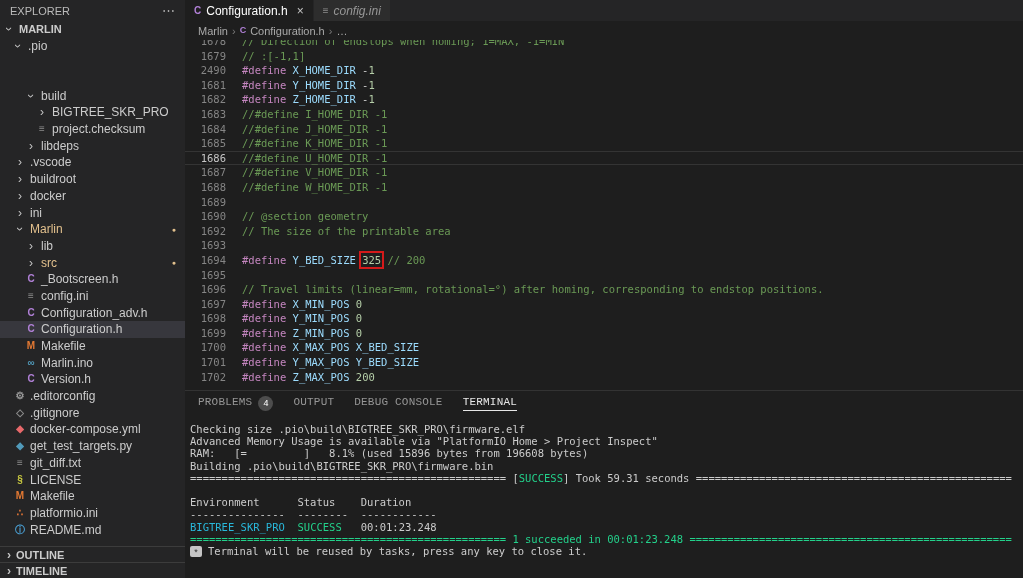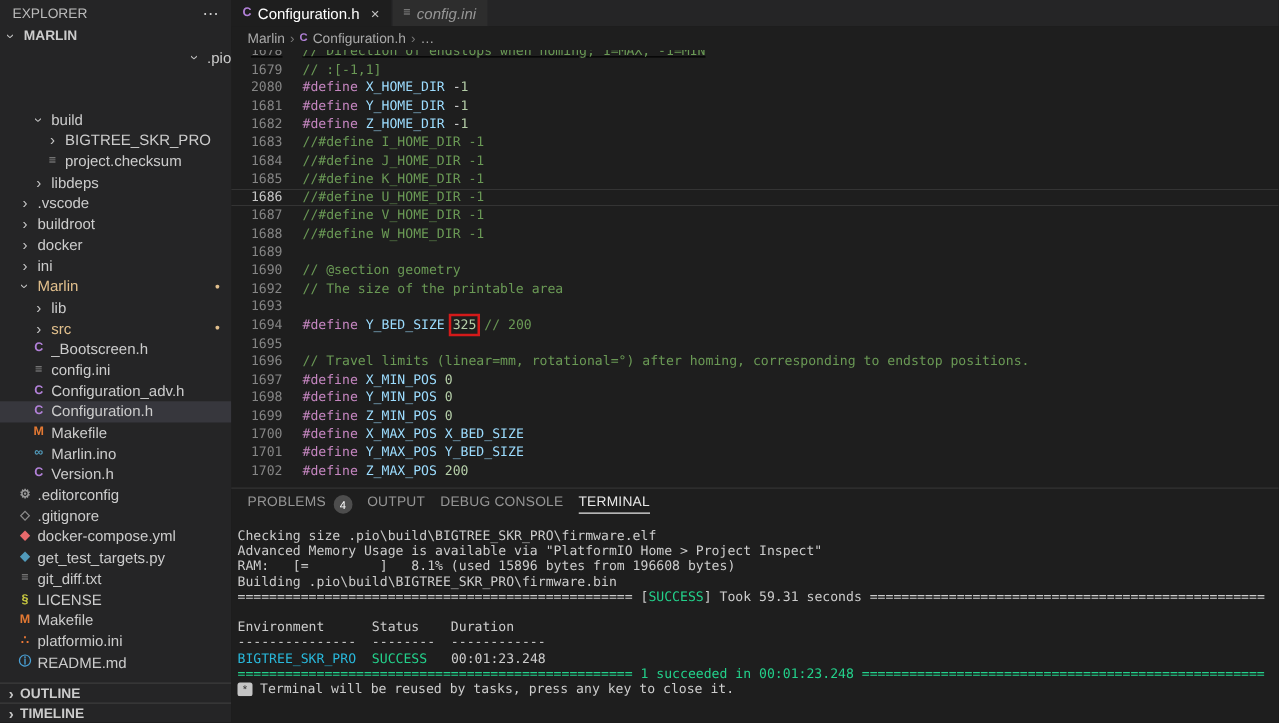--- a/index.html
+++ b/index.html
@@ -31,35 +31,35 @@
   .tab.preview .tab-label{font-style:italic;}
   .tab-icon{font-size:10px;font-weight:bold;margin-right:5px;line-height:1;}
   .tab-close{margin-left:9px;color:#c5c5c5;font-size:12px;line-height:1;cursor:pointer;}
   #breadcrumb{height:19px;display:flex;align-items:center;padding-left:13px;font-size:11px;color:#a9a9a9;background:#1e1e1e;flex:none;}
   .bc-item{display:flex;align-items:center;cursor:pointer;}
   .bc-sep{margin:0 4px;color:#7a7a7a;}
   .bc-icon{font-size:9px;font-weight:bold;margin-right:4px;line-height:1;}
 
   #code{height:350px;overflow:hidden;font-family:"DejaVu Sans Mono",monospace;font-size:10.5px;flex:none;}
   .cl{display:flex;height:14.6px;line-height:14.6px;white-space:pre;}
-  .cl.clip{margin-top:-6px;text-decoration:underline;}
+  .cl.clip{margin-top:-6px;}
   .cl.cur{box-shadow:inset 0 1px 0 #343434, inset 0 -1px 0 #343434;}
   .gut{width:41px;flex:none;text-align:right;color:#858585;}
   .cl.cur .gut{color:#c6c6c6;text-align:right;}
   .ct{padding-left:16px;}
   .tk-comment{color:#6a9955;}
   .tk-keyword{color:#c586c0;}
   .tk-ident{color:#9cdcfe;}
   .tk-number{color:#b5cea8;}
   .tk-fg{color:#d4d4d4;}
   .rbox{outline:2px solid #d41a1a;outline-offset:1px;}
 
   
   #panel{border-top:1px solid #333333;background:#1e1e1e;flex:1;overflow:hidden;}
-  #panel-tabs{height:25px;display:flex;align-items:center;padding-left:13px;gap:12px;}
+  #panel-tabs{height:25px;display:flex;align-items:center;padding-left:13px;gap:20px;font-family:Liberation Mono, monospace;}
   .ptab{display:flex;align-items:center;gap:6px;font-size:11px;color:#969696;height:100%;cursor:pointer;}
   .ptab .pl{padding-bottom:2px;border-bottom:1px solid transparent;letter-spacing:.2px;}
   .ptab.active{color:#e7e7e7;}
   .ptab.active .pl{border-bottom:1px solid #e7e7e7;}
   .badge{background:#4d4d4d;color:#ffffff;border-radius:50%;width:15px;height:15px;font-size:9px;display:flex;align-items:center;justify-content:center;}
   #terminal{padding:7px 0 0 5px;font-family:"DejaVu Sans Mono",monospace;font-size:10.5px;line-height:12.2px;color:#cccccc;overflow:hidden;}
   .tline{white-space:pre;height:12.2px;}
   .ts-fg{color:#cccccc;}
   .ts-green{color:#23d18b;}
   .ts-cyan{color:#29b8db;}
@@ -73,21 +73,21 @@
   <aside id="sidebar">
     <div class="sb-header">
       <span>EXPLORER</span>
       <span class="sb-more">⋯</span>
     </div>
     <div id="tree">
         <div class="trow root" style="padding-left: 2px;">
           <span class="chev down">›</span>
           <span class="tl">MARLIN</span>
         </div>
-        <div class="trow" style="padding-left: 11px; justify-content: flex-end;">
+        <div class="trow" style="padding-left: 11px;">
           <span class="chev down">›</span>
           <span class="tl">.pio</span>
         </div>
         <div class="trow" style="padding-left: 24px; margin-top: 33px;">
           <span class="chev down">›</span>
           <span class="tl">build</span>
         </div>
         <div class="trow" style="padding-left: 35px;">
           <span class="chev">›</span>
           <span class="tl">BIGTREE_SKR_PRO</span>
@@ -229,21 +229,21 @@
           <span>Configuration.h</span>
         </span>
         <span class="bc-sep">›</span>
         <span class="bc-item">
           <span>…</span>
         </span>
       </div>
     <div id="code">
         <div class="cl clip"><span class="gut">1678</span><span class="ct"><span class="tk-comment">// Direction of endstops when homing; 1=MAX, -1=MIN</span></span></div>
         <div class="cl"><span class="gut">1679</span><span class="ct"><span class="tk-comment">// :[-1,1]</span></span></div>
-        <div class="cl"><span class="gut">2080</span><span class="ct"><span class="tk-keyword">#define </span><span class="tk-ident">X_HOME_DIR</span><span class="tk-fg"> -</span><span class="tk-number">1</span></span></div>
+        <div class="cl"><span class="gut">2490</span><span class="ct"><span class="tk-keyword">#define </span><span class="tk-ident">X_HOME_DIR</span><span class="tk-fg"> -</span><span class="tk-number">1</span></span></div>
         <div class="cl"><span class="gut">1681</span><span class="ct"><span class="tk-keyword">#define </span><span class="tk-ident">Y_HOME_DIR</span><span class="tk-fg"> -</span><span class="tk-number">1</span></span></div>
         <div class="cl"><span class="gut">1682</span><span class="ct"><span class="tk-keyword">#define </span><span class="tk-ident">Z_HOME_DIR</span><span class="tk-fg"> -</span><span class="tk-number">1</span></span></div>
         <div class="cl"><span class="gut">1683</span><span class="ct"><span class="tk-comment">//#define I_HOME_DIR -1</span></span></div>
         <div class="cl"><span class="gut">1684</span><span class="ct"><span class="tk-comment">//#define J_HOME_DIR -1</span></span></div>
         <div class="cl"><span class="gut">1685</span><span class="ct"><span class="tk-comment">//#define K_HOME_DIR -1</span></span></div>
         <div class="cl cur"><span class="gut">1686</span><span class="ct"><span class="tk-comment">//#define U_HOME_DIR -1</span></span></div>
         <div class="cl"><span class="gut">1687</span><span class="ct"><span class="tk-comment">//#define V_HOME_DIR -1</span></span></div>
         <div class="cl"><span class="gut">1688</span><span class="ct"><span class="tk-comment">//#define W_HOME_DIR -1</span></span></div>
         <div class="cl"><span class="gut">1689</span><span class="ct"></span></div>
         <div class="cl"><span class="gut">1690</span><span class="ct"><span class="tk-comment">// @section geometry</span></span></div>

